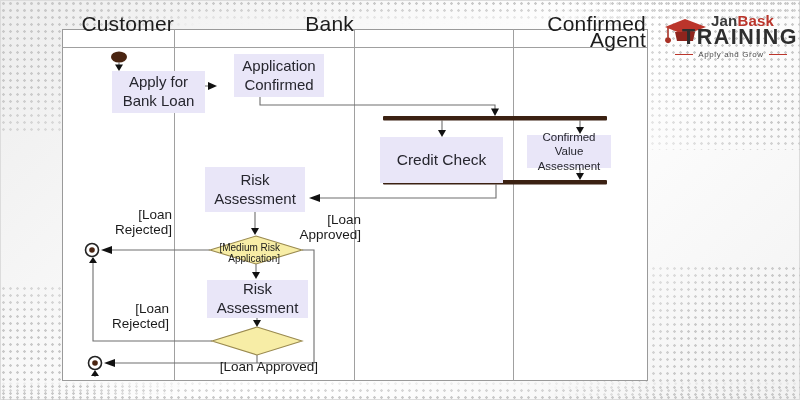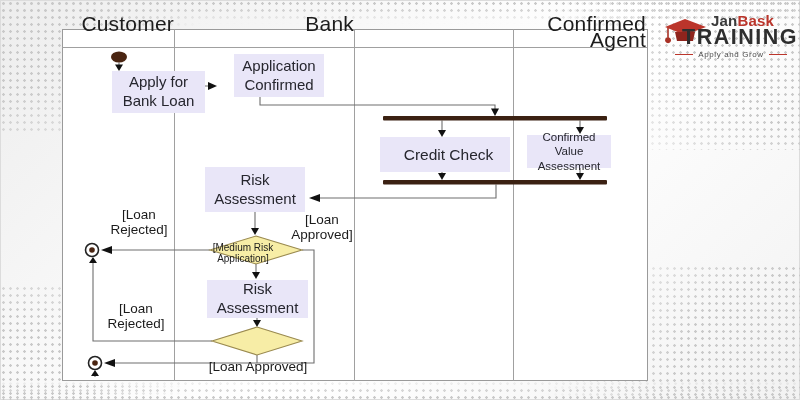--- a/index.html
+++ b/index.html
@@ -33,21 +33,21 @@
     border:1.5px solid #9a9a9a;box-sizing:border-box;}
   .lane-div{position:absolute;top:29px;height:352px;width:0;border-left:1.5px solid #a0a0a0;}
   #header-line{position:absolute;left:62px;top:47px;width:586px;height:0;border-top:1.5px solid #a0a0a0;}
   .lane-label{position:absolute;top:16px;height:16px;line-height:16px;text-align:right;
     font-size:21px;color:#1c1c1c;letter-spacing:.2px;}
 
   
   .abox{position:absolute;background:#e9e6f8;color:#26262e;display:flex;align-items:center;
     justify-content:center;text-align:center;font-size:15px;line-height:1.25;}
   
-  .elabel{position:absolute;color:#1b1b1b;text-align:center;font-size:13.5px;line-height:1.12;}
+  .elabel{position:absolute;color:#1b1b1b;text-align:right;font-size:13.5px;line-height:1.12;}
 
   svg.layer{position:absolute;left:0;top:0;}
 
   
   #logo{position:absolute;left:662px;top:8px;width:138px;height:52px;}
   #logo .brand{position:absolute;left:49px;top:4px;font-size:15px;font-weight:bold;color:#3a3a3a;letter-spacing:.2px;}
   #logo .brand .red{color:#bb352b;}
   #logo .training{position:absolute;left:20px;top:17px;font-size:21.5px;font-weight:bold;color:#2e2e2e;letter-spacing:1.5px;}
   #logo .tagline{position:absolute;left:0;top:42px;width:138px;display:flex;align-items:center;justify-content:center;gap:5px;}
   #logo .tagline .txt{font-size:8px;color:#4c4c4c;letter-spacing:.6px;white-space:nowrap;}
@@ -140,21 +140,21 @@
       <circle cx="92" cy="250" r="2.8" fill="#4a2512"></circle>
     </g>
     <g>
       <circle cx="95" cy="363" r="6.5" fill="#ffffff" stroke="#222222" stroke-width="1.6"></circle>
       <circle cx="95" cy="363" r="2.8" fill="#4a2512"></circle>
     </g>
   </svg>
 
   <div class="abox" style="left:72px;top:71px;width:93px;height:42px;margin-left:40px;">Apply for Bank Loan</div>
   <div class="abox" style="left:234px;top:54px;width:90px;height:43px;">Application Confirmed</div>
-  <div class="abox" style="left:380px;top:137px;width:123px;height:35px;font-size:15.5px;padding-left:7px;">Credit Check</div>
+  <div class="abox" style="left:380px;top:137px;width:123px;height:46px;font-size:15.5px;">Credit Check</div>
   <div class="abox" style="left:527px;top:135px;width:84px;height:33px;font-size:11.5px;">Confirmed Value Assessment</div>
   <div class="abox" style="left:205px;top:167px;width:100px;height:45px;">Risk Assessment</div>
   <div class="abox" style="left:207px;top:280px;width:101px;height:38px;">Risk Assessment</div>
 
   <div class="elabel" style="left:106px;top:207px;width:66px;">[Loan Rejected]</div>
   <div class="elabel" style="left:283px;top:212px;width:78px;">[Loan Approved]</div>
   <div class="elabel" style="left:172px;top:242px;width:74px;font-size:10px;margin-left:34px;">[Medium Risk Application]</div>
   <div class="elabel" style="left:103px;top:301px;width:66px;">[Loan Rejected]</div>
   <div class="elabel" style="left:198px;top:359px;width:120px;white-space:nowrap;">[Loan Approved]</div>
 

